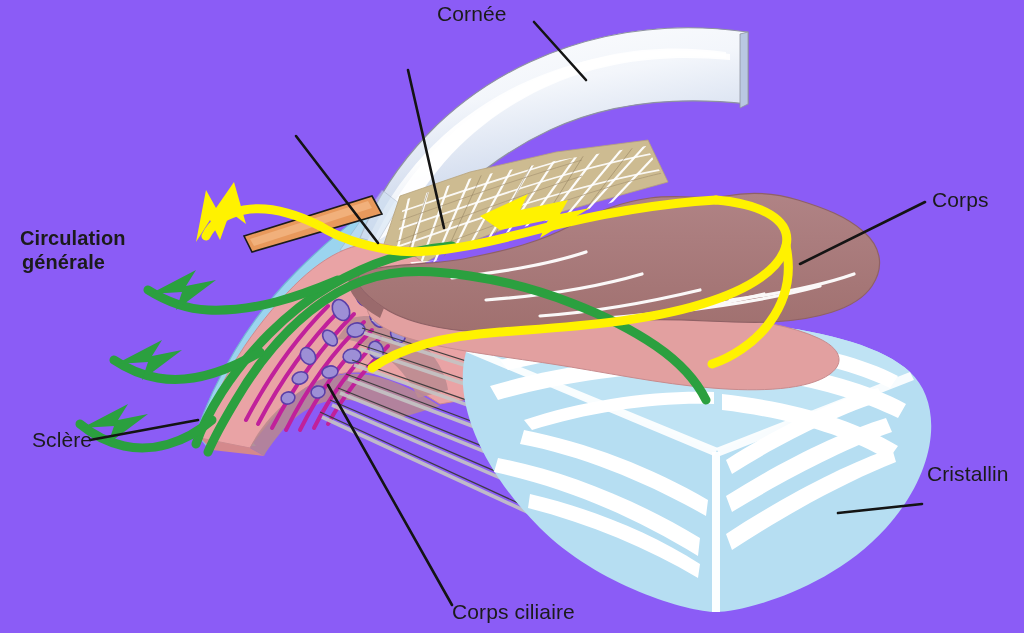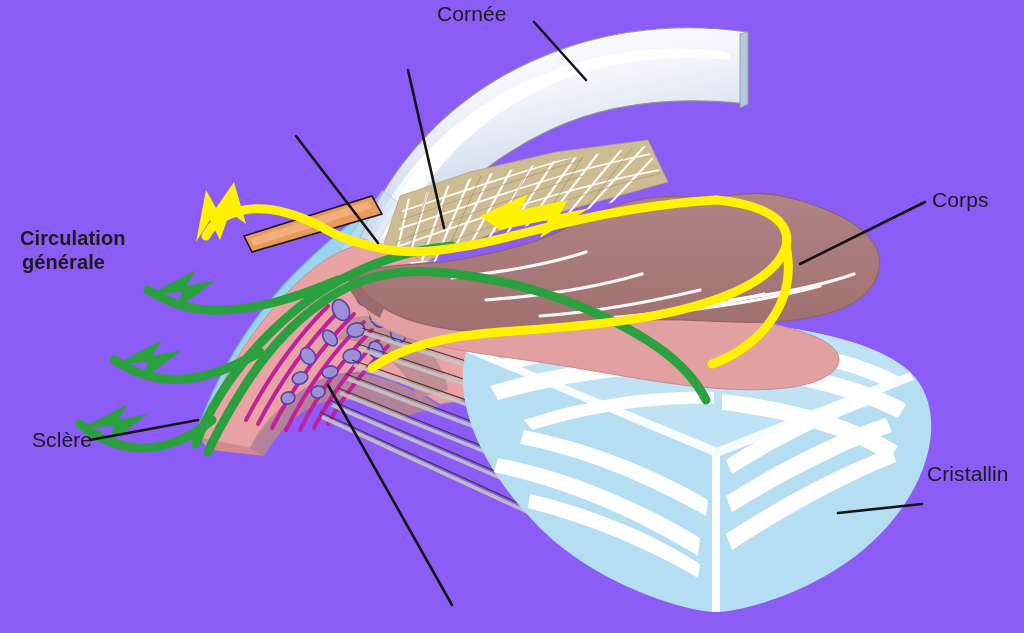--- a/index.html
+++ b/index.html
@@ -322,14 +322,15 @@
   <div class="lbl bold" style="left:12px; top:226px;margin-left:8px;">Circulation</div>
 
   <div class="lbl bold" style="left:22px; top:250px;">générale</div>
 
   <div class="lbl" style="left:932px; top:188px;">Corps</div>
 
   <div class="lbl" style="left:32px; top:428px;">Sclère</div>
 
   <div class="lbl" style="left:927px; top:462px;">Cristallin</div>
 
+  <div class="lbl" style="left:452px; top:600px;">Corps ciliaire</div>
 
 </div>
 
 </body></html>

